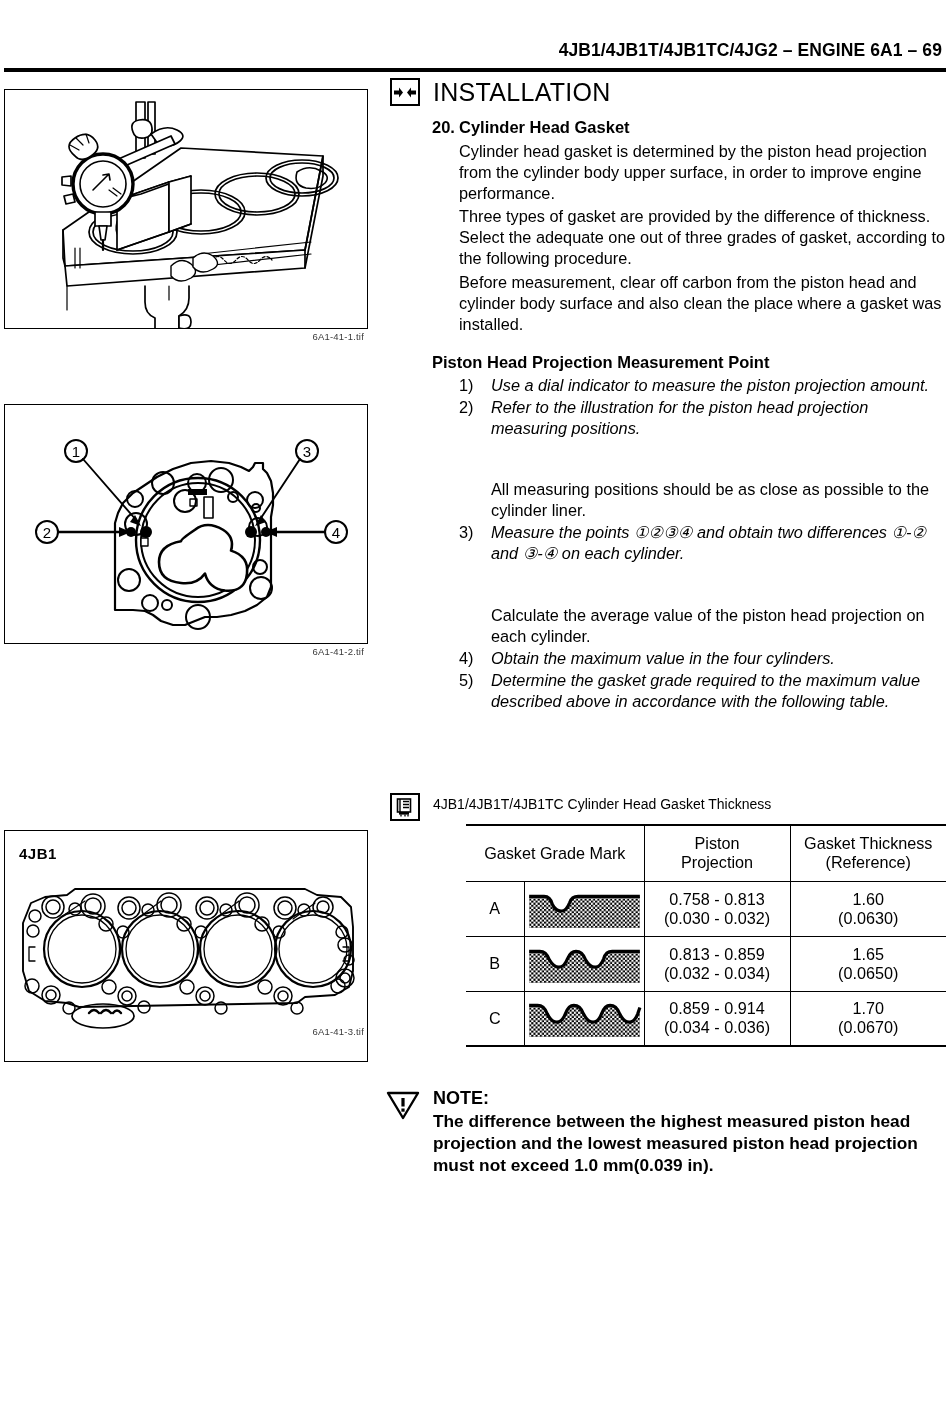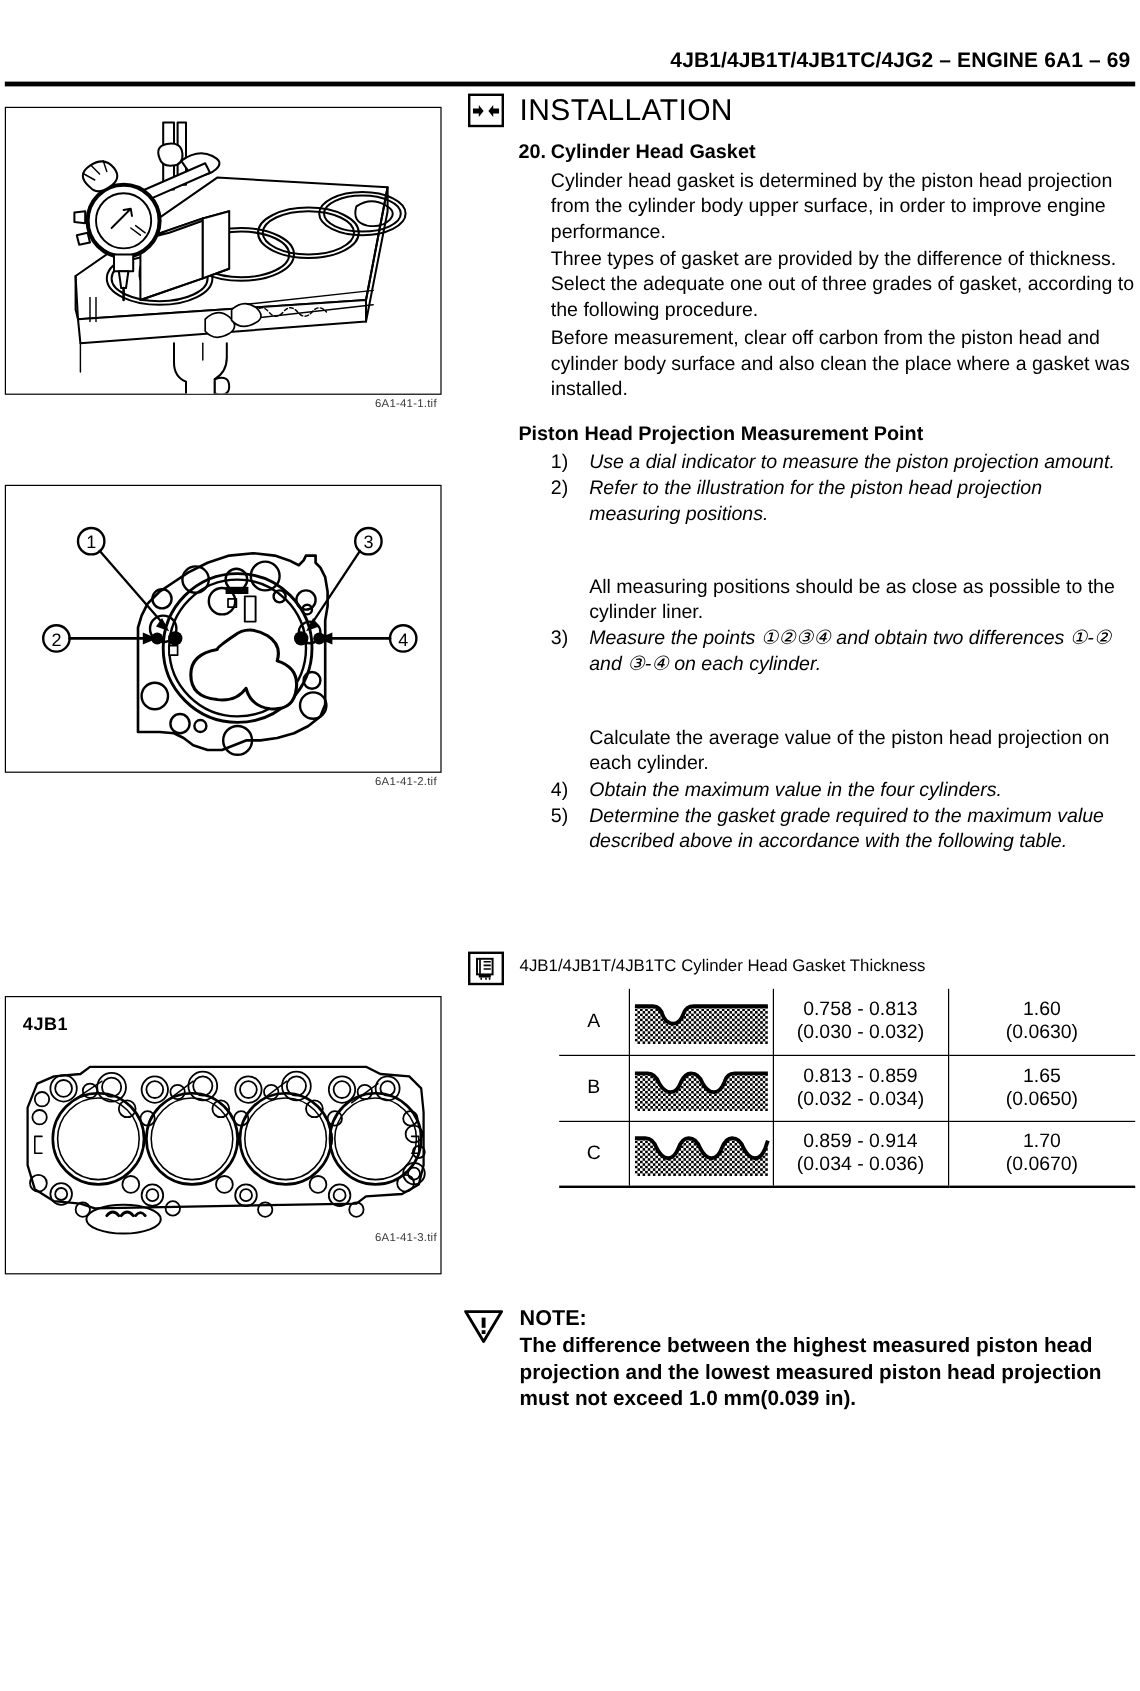--- a/index.html
+++ b/index.html
@@ -514,20 +514,31 @@
   </div>
 
   <table class="gasket">
     <colgroup>
       <col style="width:58px">
         <col style="width:120px">
         <col style="width:146px">
         <col style="width:156px">
     </colgroup>
     <tbody>
+        <tr class="hdr">
+      <th class="first" colspan="2">Gasket Grade Mark</th>
+      <th>
+        <span>Piston</span><br>
+        <span>Projection</span>
+      </th>
+      <th class="last">
+        <span>Gasket Thickness</span><br>
+        <span>(Reference)</span>
+      </th>
+    </tr>
 
     <tr class="drow">
       <td class="first grade-letter">A</td>
       <td class="grade-mark">
         <svg class="mark-svg" viewBox="0 0 108 40" preserveAspectRatio="none">
           <defs>
             <pattern id="hatchA" width="4" height="4" patternUnits="userSpaceOnUse">
               <rect width="2" height="2" fill="#000"></rect>
                   <rect x="2" y="2" width="2" height="2" fill="#000"></rect>
             </pattern>

